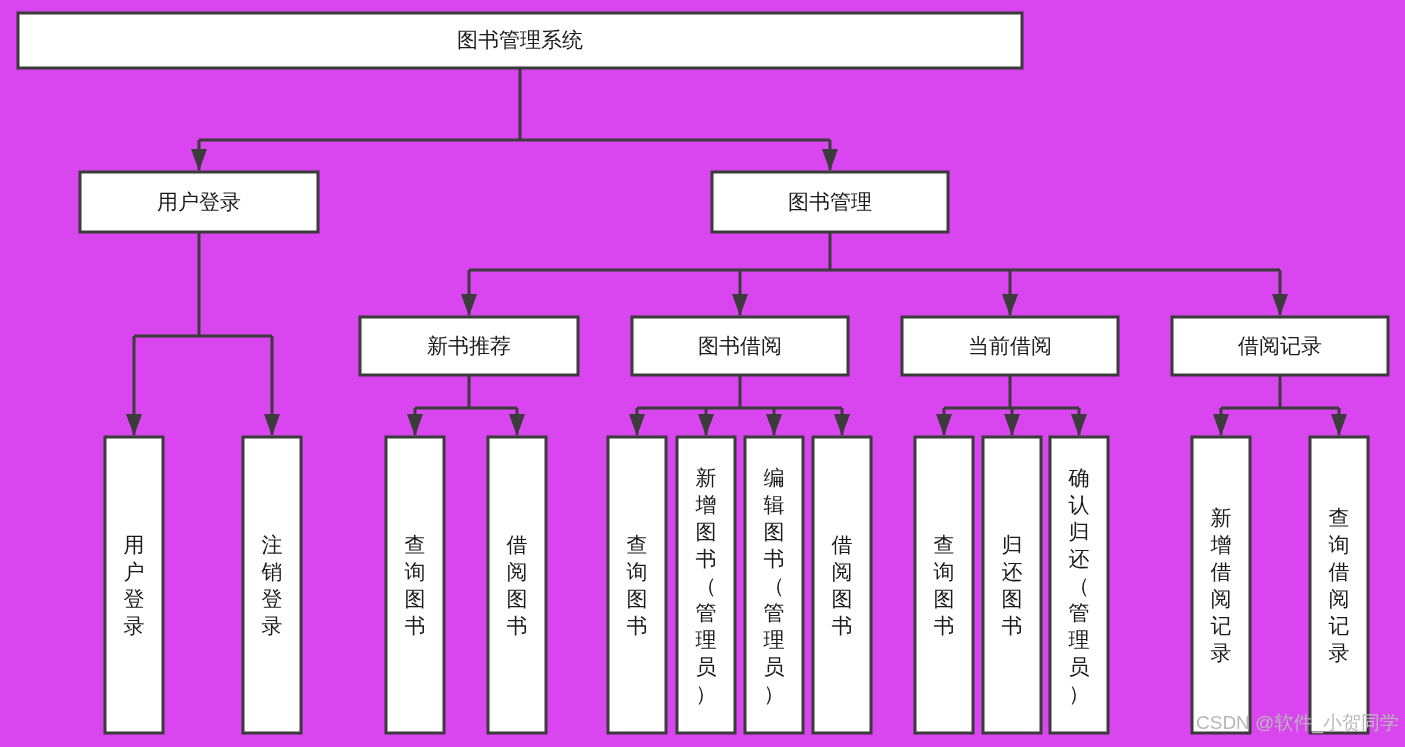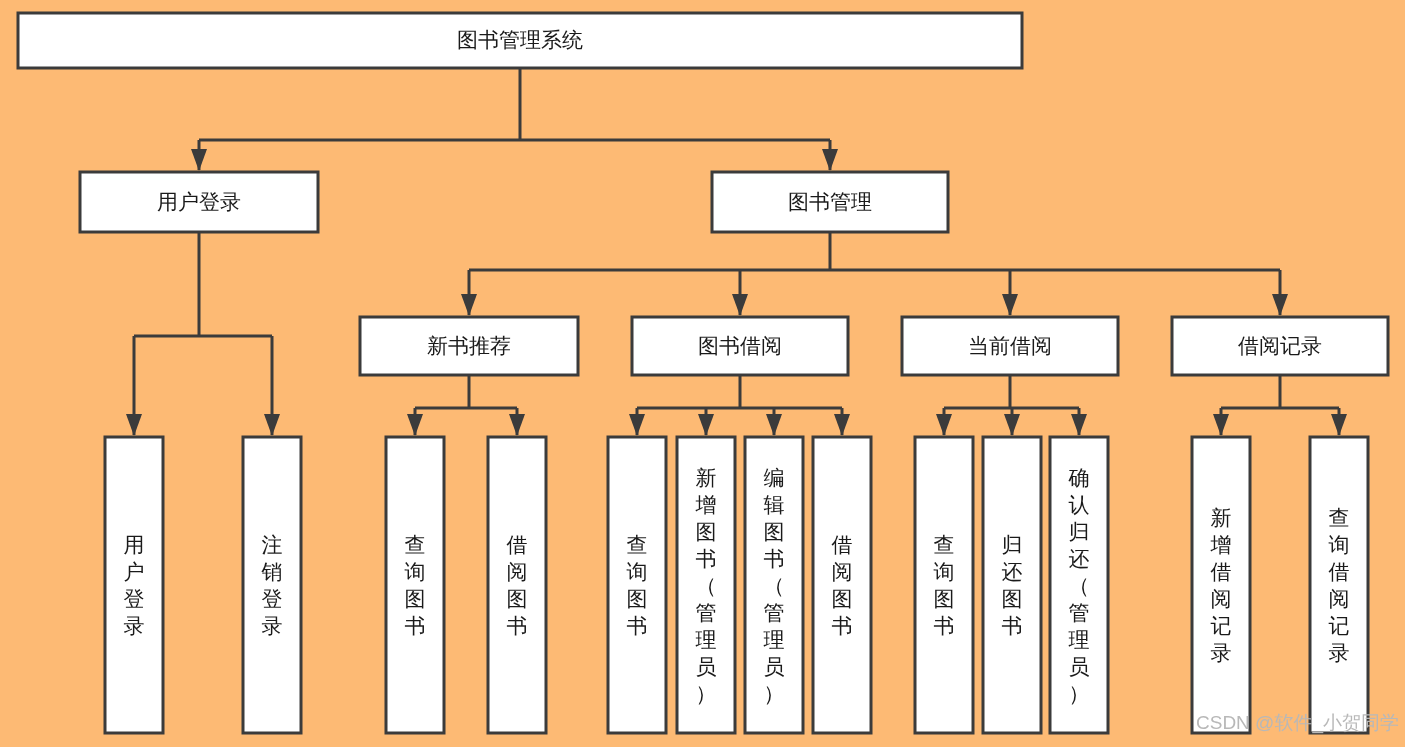--- a/index.html
+++ b/index.html
@@ -8,21 +8,21 @@
     padding: 0;
     background: #ffffff;
   }
   body {
     font-family: "Liberation Sans", "DejaVu Sans", sans-serif;
   }
   #diagram-root {
     position: relative;
     width: 1405px;
     height: 747px;
-    background: #fdba74;
+    background: #d946ef;
     overflow: hidden;
   }
   svg.diagram-canvas {
     position: absolute;
     left: 0;
     top: 0;
     width: 1405px;
     height: 747px;
     display: block;
   }

